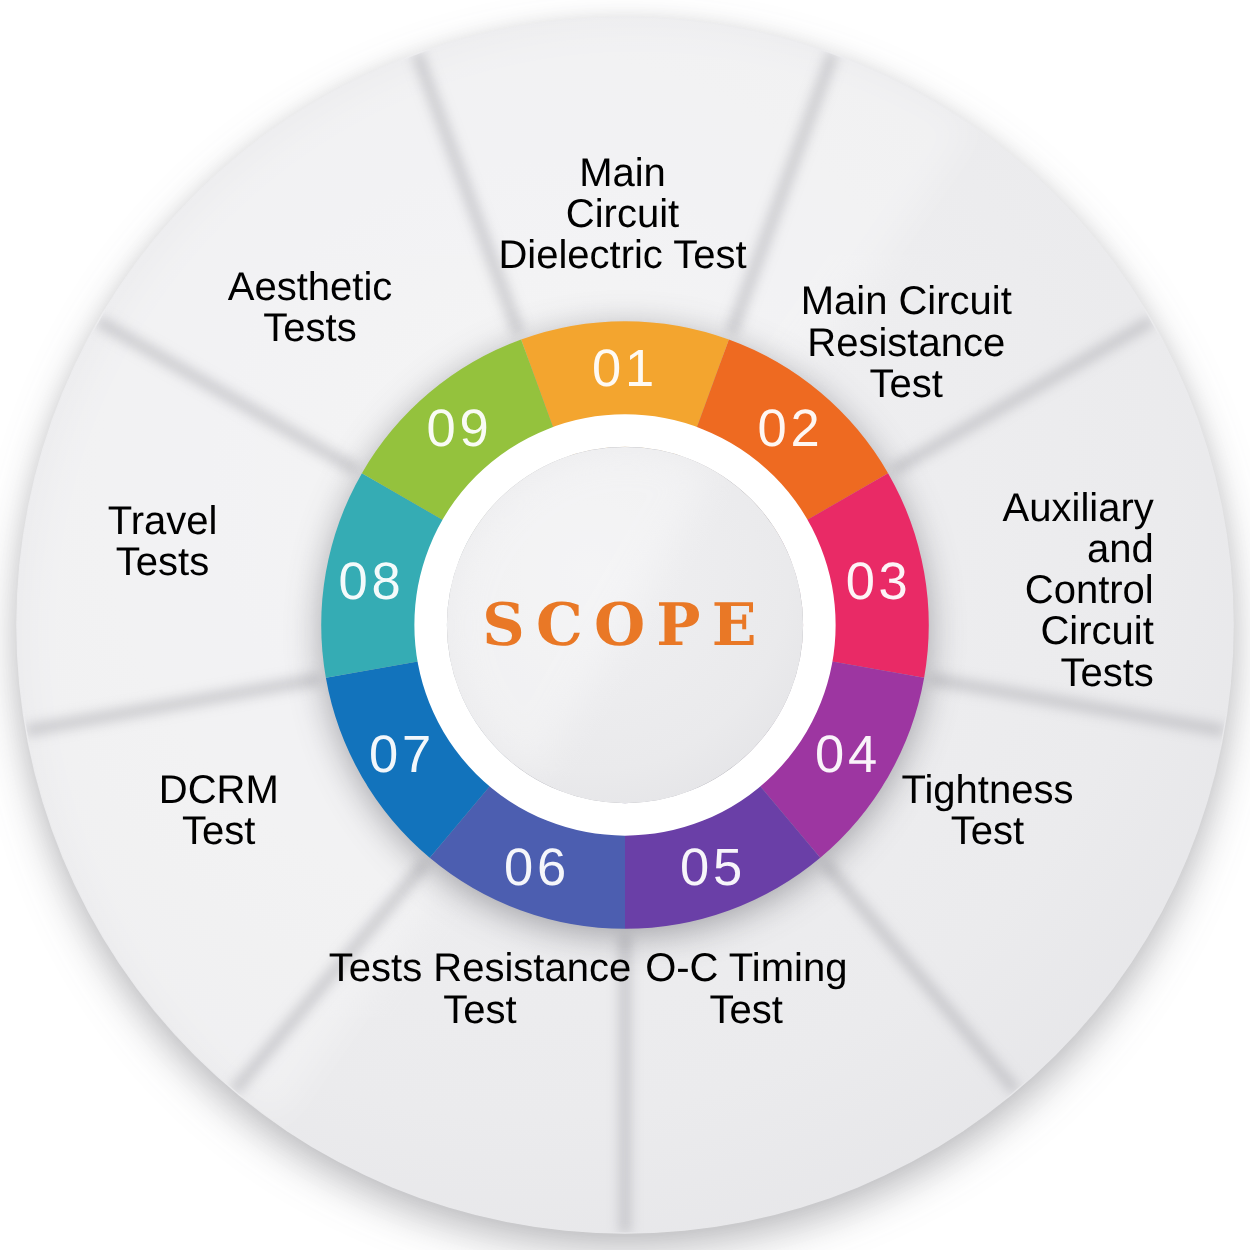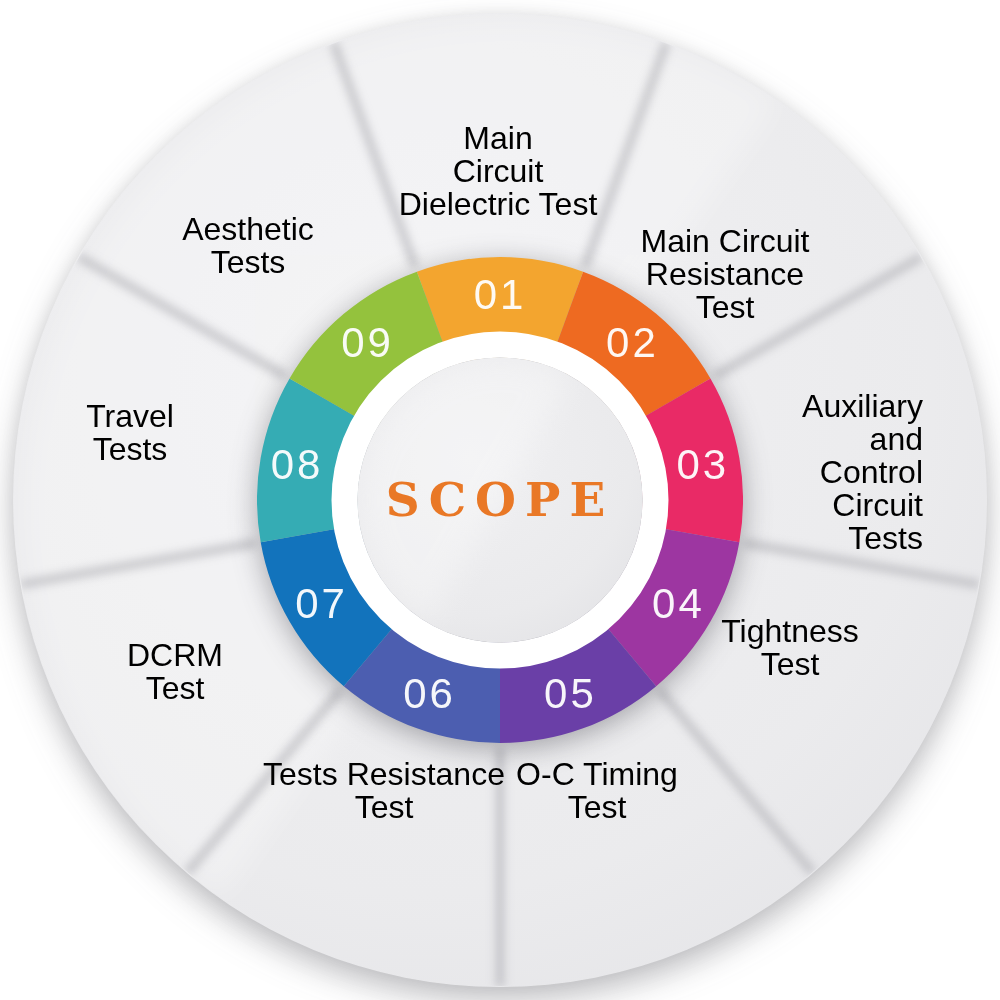--- a/index.html
+++ b/index.html
@@ -14,21 +14,21 @@
   .scope-text{font-family:"DejaVu Serif", serif;font-size:47px;font-weight:800;
               letter-spacing:9px;text-anchor:middle;}
   .lbl{position:absolute;transform:translate(-50%,-50%);text-align:center;
        white-space:pre-line;font-size:32px;line-height:33px;color:#000000;}
   .lbl-1{left:498px;top:171px;}
   .lbl-2{left:725px;top:262px;margin-top:12px;}
   .lbl-3{left:846px;top:472px;text-align:right;}
   .lbl-4{left:790px;top:648px;}
   .lbl-5{left:597px;top:791px;}
   .lbl-6{left:384px;top:791px;}
-  .lbl-7{left:175px;top:672px;}
+  .lbl-7{left:175px;top:648px;}
   .lbl-8{left:130px;top:433px;}
   .lbl-9{left:248px;top:246px;}
 </style>
 </head>
 <body>
 
 <div class="stage">
 
   <svg class="wheel" width="1000" height="1000" viewBox="0 0 1000 1000">
     <defs>

